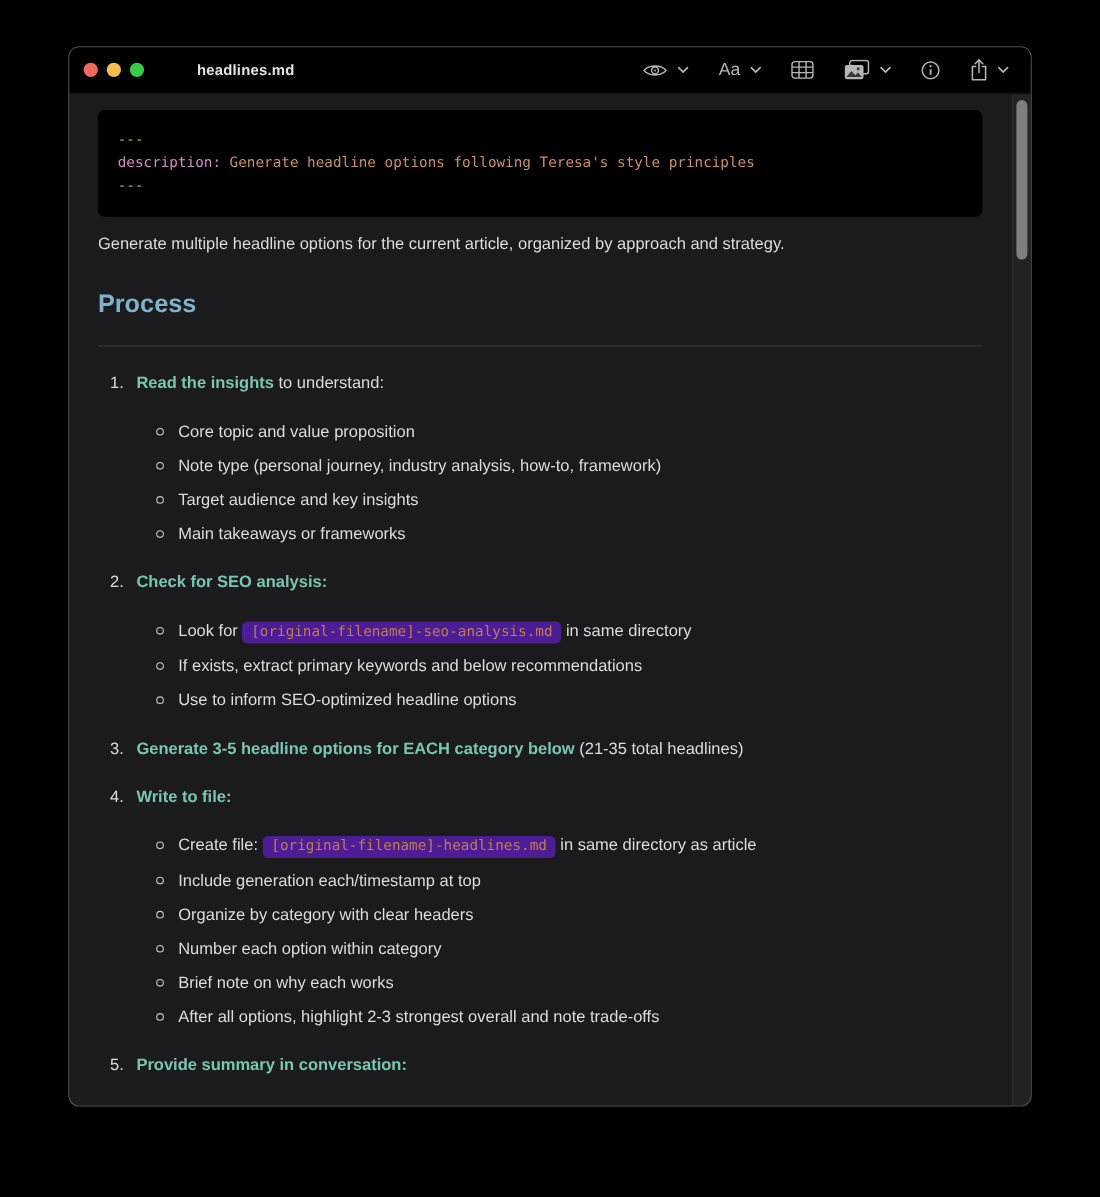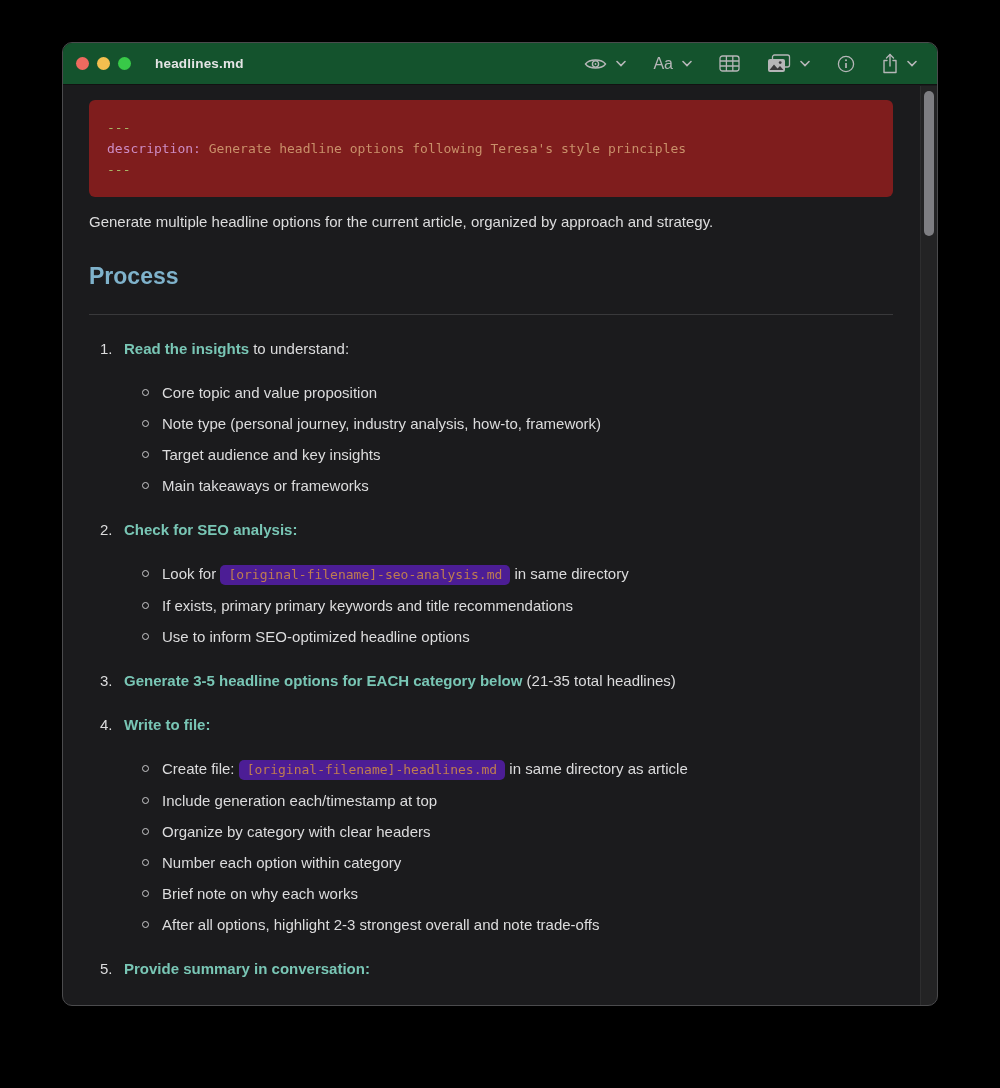--- a/index.html
+++ b/index.html
@@ -3,37 +3,37 @@
 <meta charset="utf-8">
 <style>
   * { margin:0; padding:0; box-sizing:border-box; }
   html,body { width:1000px; height:1088px; background:#000; font-family:"Liberation Sans","DejaVu Sans",sans-serif; }
   .window {
     position:absolute; left:62px; top:42px; width:876px; height:964px;
     background:#1b1b1d; border:1px solid #4b4b4d; border-radius:10px; overflow:hidden;
   }
   
   .titlebar {
-    height:42px; background:#14532d; border-bottom:1px solid #121212;
-    display:flex; align-items:center; padding:0 20px 0 13px;
+    height:42px; background:#000000; border-bottom:1px solid #121212;
+    display:flex; align-items:center; padding:0 20px 0 13px;gap:24px;
   }
   .lights { display:flex; gap:8px; }
   .light { width:13px; height:13px; border-radius:50%; cursor:default; }
   .light.close { background:#ee6a5f; }
   .light.min   { background:#f5bf4f; }
   .light.zoom  { background:#38c948; }
   .window-title { margin-left:24px; font-size:13.5px; font-weight:700; color:#e4e4e5; letter-spacing:.2px; }
   .toolbar { margin-left:auto; display:flex; align-items:center; color:#b6b6b8; }
   .tool-group { display:flex; align-items:center; gap:9px; margin-left:27px; cursor:default; }
   .tool-group svg { display:block; }
   .aa-label { font-size:16px; color:#b6b6b8; }
   
   .content { position:absolute; left:0; top:43px; right:17px; bottom:0; padding:14px 27px 20px 26px; overflow:hidden; }
   .frontmatter {
-    background:#7f1d1d; border-radius:6px; padding:17px 18px;
+    background:#000000; border-radius:6px; padding:17px 18px;
     font-family:"DejaVu Sans Mono","Liberation Mono",monospace; font-size:13px; line-height:21px;
     white-space:pre-wrap;
   }
   .fm-delim { color:#a9b566; }
   .fm-key   { color:#cd8cc4; }
   .fm-value { color:#c9906a; }
   .intro { margin-top:14px; font-size:15px; line-height:22px; color:#dcdcdd; }
   .section-heading {
     margin-top:30px; font-size:23px; font-weight:700; color:#7fb2cb;
     padding-bottom:24px; border-bottom:1px solid #39393b;
@@ -202,21 +202,21 @@
           <span class="step-num">2.</span>
           <span><span class="step-title">Check for SEO analysis:</span><span class="step-suffix"></span></span>
         </div>
         <ul class="bullets">
           <li class="bullet">
               <span class="marker"></span>
               <span class="btext"><span>Look for </span><code class="inline-code">[original-filename]-seo-analysis.md</code><span> in same directory</span></span>
             </li>
           <li class="bullet">
               <span class="marker"></span>
-              <span class="btext">If exists, primary primary keywords and title recommendations</span>
+              <span class="btext">If exists, extract primary keywords and below recommendations</span>
             </li>
           <li class="bullet">
               <span class="marker"></span>
               <span class="btext">Use to inform SEO-optimized headline options</span>
             </li>
         </ul>
       </li>
 
       <li class="step">
         <div class="step-line">

